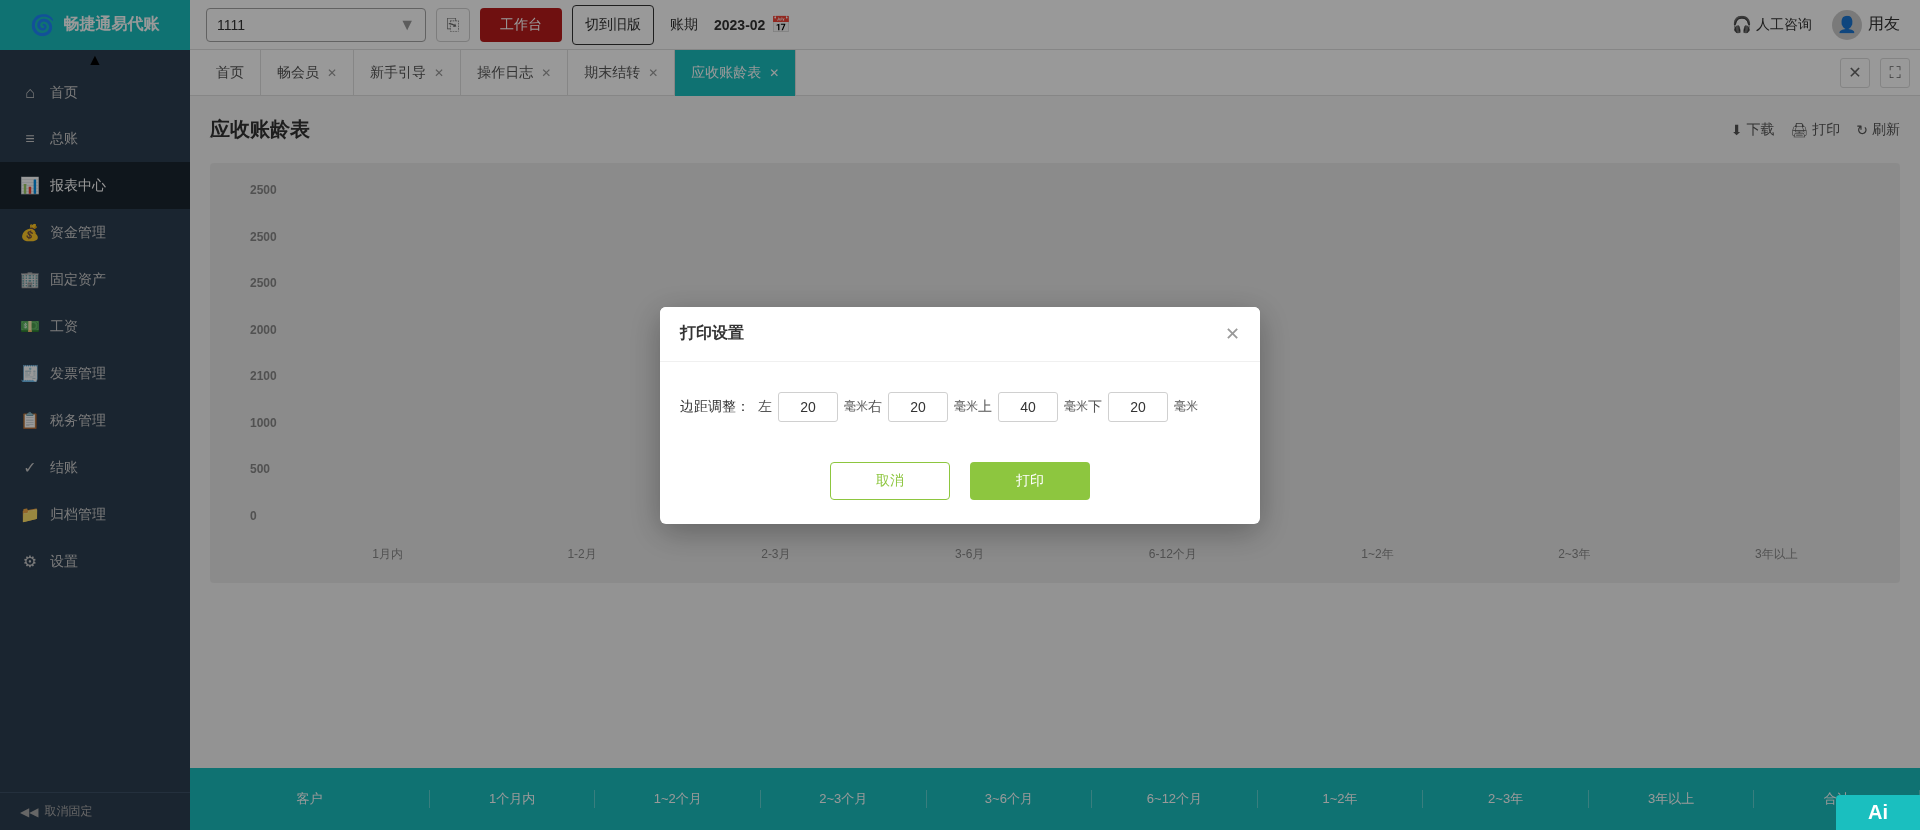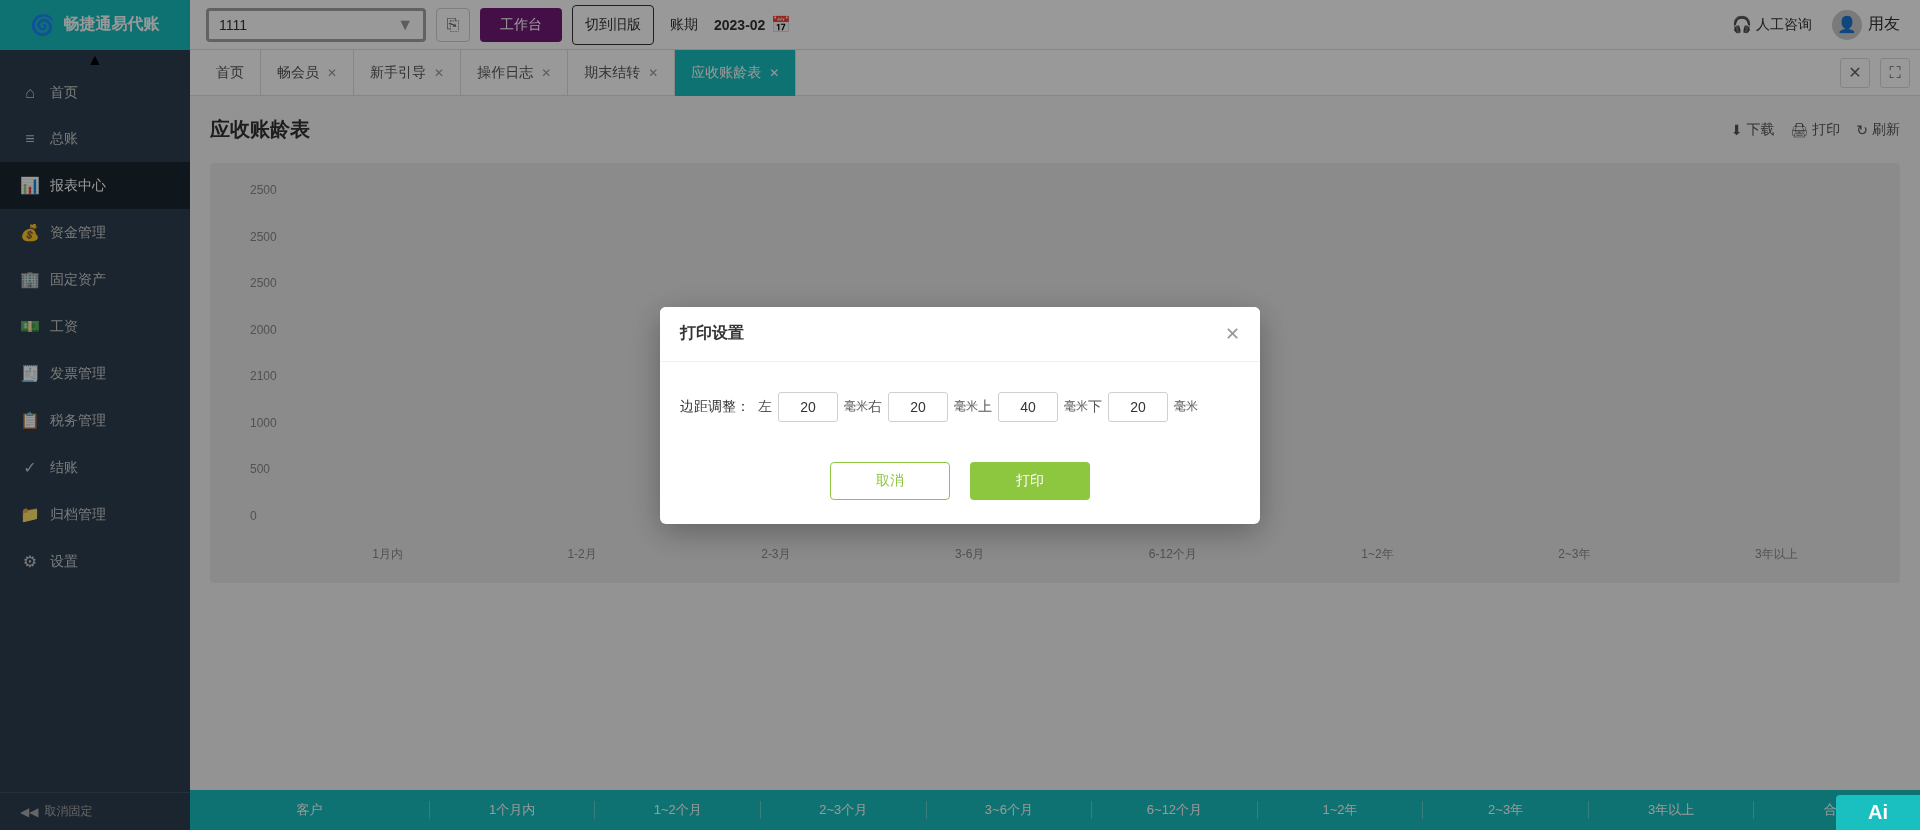--- a/index.html
+++ b/index.html
@@ -11,34 +11,34 @@
       background: #fff; border-bottom: 1px solid #e0e0e0;
     }
     .logo-area {
       width: 190px; height: 50px; background: #1abfbf;
       display: flex; align-items: center; justify-content: center;
       color: #fff; font-size: 16px; font-weight: bold; flex-shrink: 0;
     }
     .logo-icon { margin-right: 8px; font-size: 20px; }
     .company-selector {
       display: flex; align-items: center; margin-left: 16px;
-      border: 3px solid #a3a3a3; border-radius: 4px;
+      border: 1px solid #a3a3a3; border-radius: 4px;
       padding: 4px 10px; height: 34px; min-width: 220px; cursor: pointer;
       background: #fff; position: relative;
     }
     .company-name { font-size: 14px; color: #333; flex: 1; }
     .dropdown-arrow { color: #999; margin-left: 8px; }
     .copy-btn {
       margin-left: 10px; width: 34px; height: 34px;
       border: 1px solid #d0d0d0; border-radius: 4px;
       display: flex; align-items: center; justify-content: center;
       cursor: pointer; background: #fff; color: #666;
     }
     .workbench-btn {
-      margin-left: 10px; background: #701a75; color: #fff;
+      margin-left: 10px; background: #b91c1c; color: #fff;
       border: none; border-radius: 4px; padding: 0 20px; height: 34px;
       font-size: 14px; cursor: pointer;
     }
     .switch-btn {
       margin-left: 10px; background: #fff; color: #333;
       border: 1px solid #333; border-radius: 4px; padding: 0 12px; height: 40px;
       font-size: 14px; cursor: pointer;
     }
     .period-label { margin-left: 16px; font-size: 14px; color: #333; }
     .period-value { margin-left: 16px; font-size: 14px; color: #333; font-weight: bold; }
@@ -127,21 +127,21 @@
       font-size: 14px; color: #555; cursor: pointer;
     }
 
     
     .chart-area {
       background: #e8e8e8; height: 420px; border-radius: 4px;
       position: relative; padding: 20px;
     }
     .chart-y-labels {
       position: absolute; left: 40px; top: 20px; bottom: 60px;
-      display: flex; flex-direction: column; justify-content: space-between;
+      display: flex; flex-direction: column; justify-content: space-between; font-weight: bold;
     }
     .chart-y-label { font-size: 12px; color: #888; }
     .chart-x-labels {
       position: absolute; bottom: 20px; left: 80px; right: 20px;
       display: flex; justify-content: space-around; margin-top: 48px;
     }
     .chart-x-label { font-size: 12px; color: #888; }
     
     .chart-bars {
       position: absolute; bottom: 60px; left: 80px; right: 20px;
@@ -149,21 +149,21 @@
     }
     .bar-group { flex: 1; display: flex; align-items: flex-end; justify-content: center; }
     .bar {
       width: 60%; background: repeating-linear-gradient(
         45deg, #bbb, #bbb 2px, #ccc 2px, #ccc 8px
       );
     }
 
     
     .bottom-bar {
-      position: absolute; bottom: 0; left: 0; right: 0; height: 40px;
+      position: absolute; bottom: 0; left: 0; right: 0; height: 62px;
       background: #1abfbf; display: flex; align-items: center;
     }
     .bottom-cell {
       flex: 1; text-align: center; color: #fff; font-size: 13px;
       border-right: 1px solid rgba(255,255,255,0.3); padding: 0 8px;
     }
     .bottom-cell:first-child { flex: 1.5; }
 
     
     .modal-backdrop {

